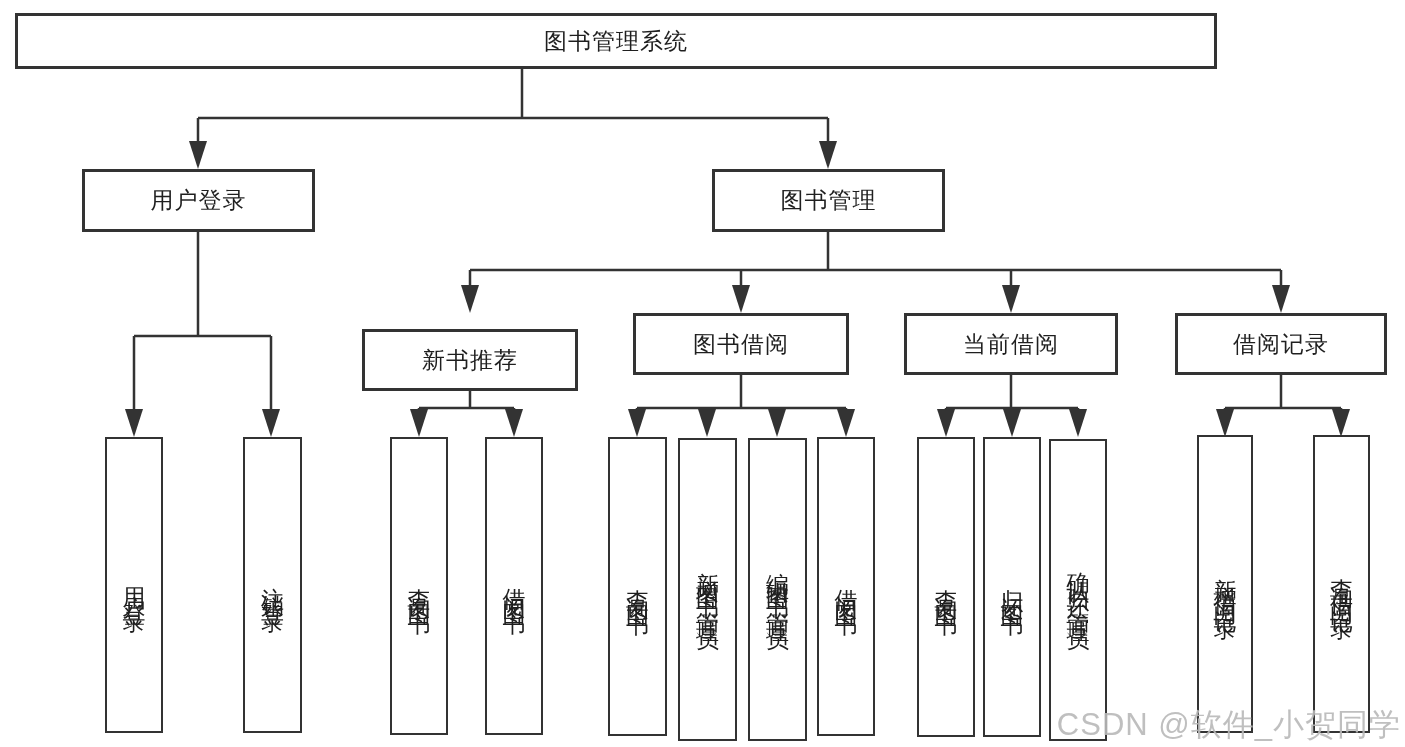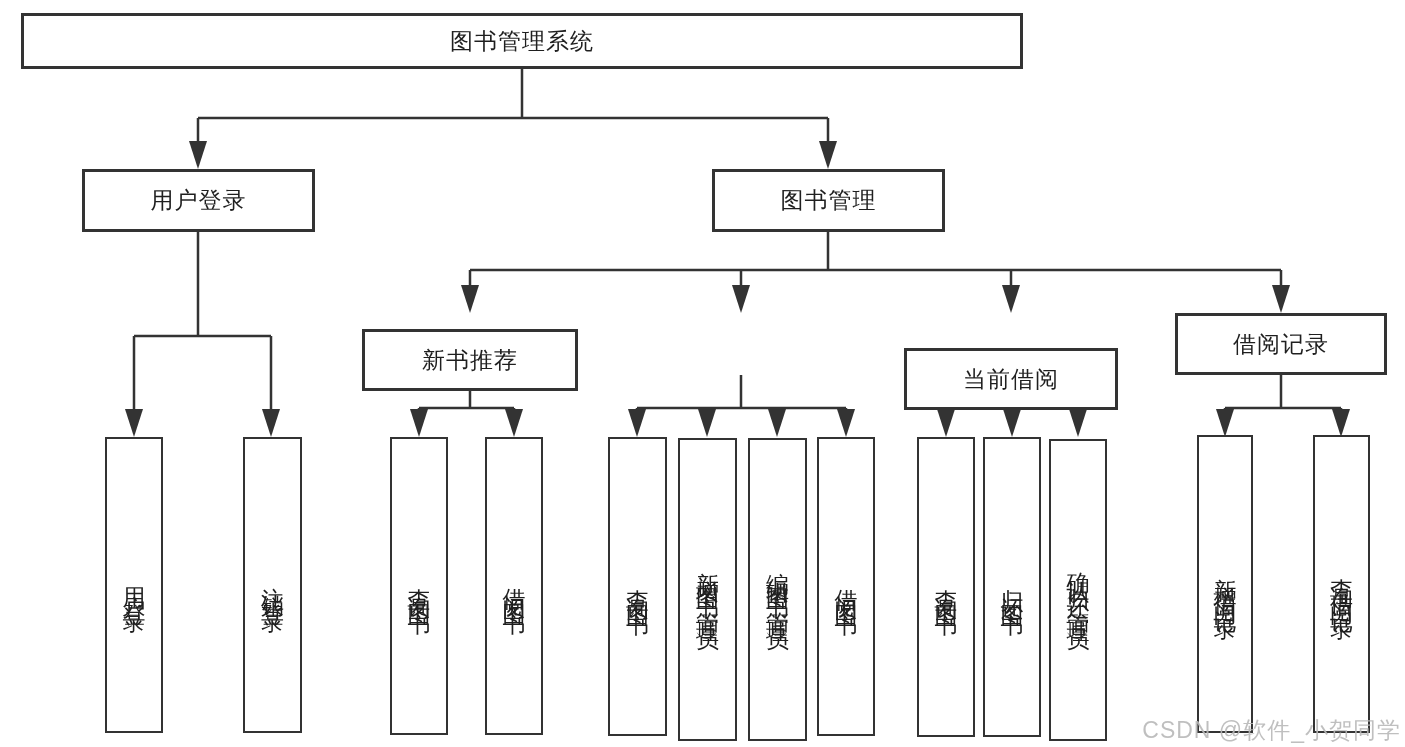--- a/index.html
+++ b/index.html
@@ -23,21 +23,21 @@
   .vnode {
     border: 2.5px solid #333333;
   }
   .vnode .vtext {
     writing-mode: vertical-rl; text-orientation: mixed;
     font-size: 23px; line-height: 1; letter-spacing: 8px;
     white-space: nowrap;
   }
   .watermark {
     position: absolute; right: 4px; bottom: 1px; z-index: 10;
-    font-size: 23px; color: #b9b9b9; opacity: 0.9;
+    font-size: 31px; color: #b9b9b9; opacity: 0.9;
     letter-spacing: 1px; pointer-events: none;
   }
 </style>
 </head>
 <body>
 
 <div class="canvas">
 
   <svg class="connectors" width="1405" height="747" viewBox="0 0 1405 747">
     <g stroke="#333333" stroke-width="2.5" fill="none">
@@ -72,35 +72,38 @@
       <polygon points="768,409 786,409 777,437"></polygon>
       <polygon points="837,409 855,409 846,437"></polygon>
       <polygon points="937,409 955,409 946,437"></polygon>
       <polygon points="1003,409 1021,409 1012,437"></polygon>
       <polygon points="1069,409 1087,409 1078,437"></polygon>
       <polygon points="1216,409 1234,409 1225,437"></polygon>
       <polygon points="1332,409 1350,409 1341,437"></polygon>
     </g>
   </svg>
 
-  <div class="node hnode" style="left:21px; top:13px; width:1002px; height:56px;">
+  <div class="node hnode" style="left:15px; top:13px; width:1202px; height:56px;">
     <span>图书管理系统</span>
   </div>
 
   <div class="node hnode" style="left:82px; top:169px; width:233px; height:63px;">
     <span>用户登录</span>
   </div>
   <div class="node hnode" style="left:712px; top:169px; width:233px; height:63px;text-align:right;">
     <span>图书管理</span>
   </div>
 
   <div class="node hnode" style="left:362px; top:329px; width:216px; height:62px;">
     <span>新书推荐</span>
   </div>
-  <div class="node hnode" style="left:904px; top:313px; width:214px; height:62px;margin-top:35px;">
+  <div class="node hnode" style="left:633px; top:313px; width:216px; height:62px;">
+    <span>图书借阅</span>
+  </div>
+  <div class="node hnode" style="left:904px; top:313px; width:214px; height:62px;">
     <span>当前借阅</span>
   </div>
   <div class="node hnode" style="left:1175px; top:313px; width:212px; height:62px;">
     <span>借阅记录</span>
   </div>
 
   <div class="node vnode" style="left:105px; top:437px; width:58px; height:296px;">
     <span class="vtext">用户登录</span>
   </div>
   <div class="node vnode" style="left:243px; top:437px; width:59px; height:296px;">

